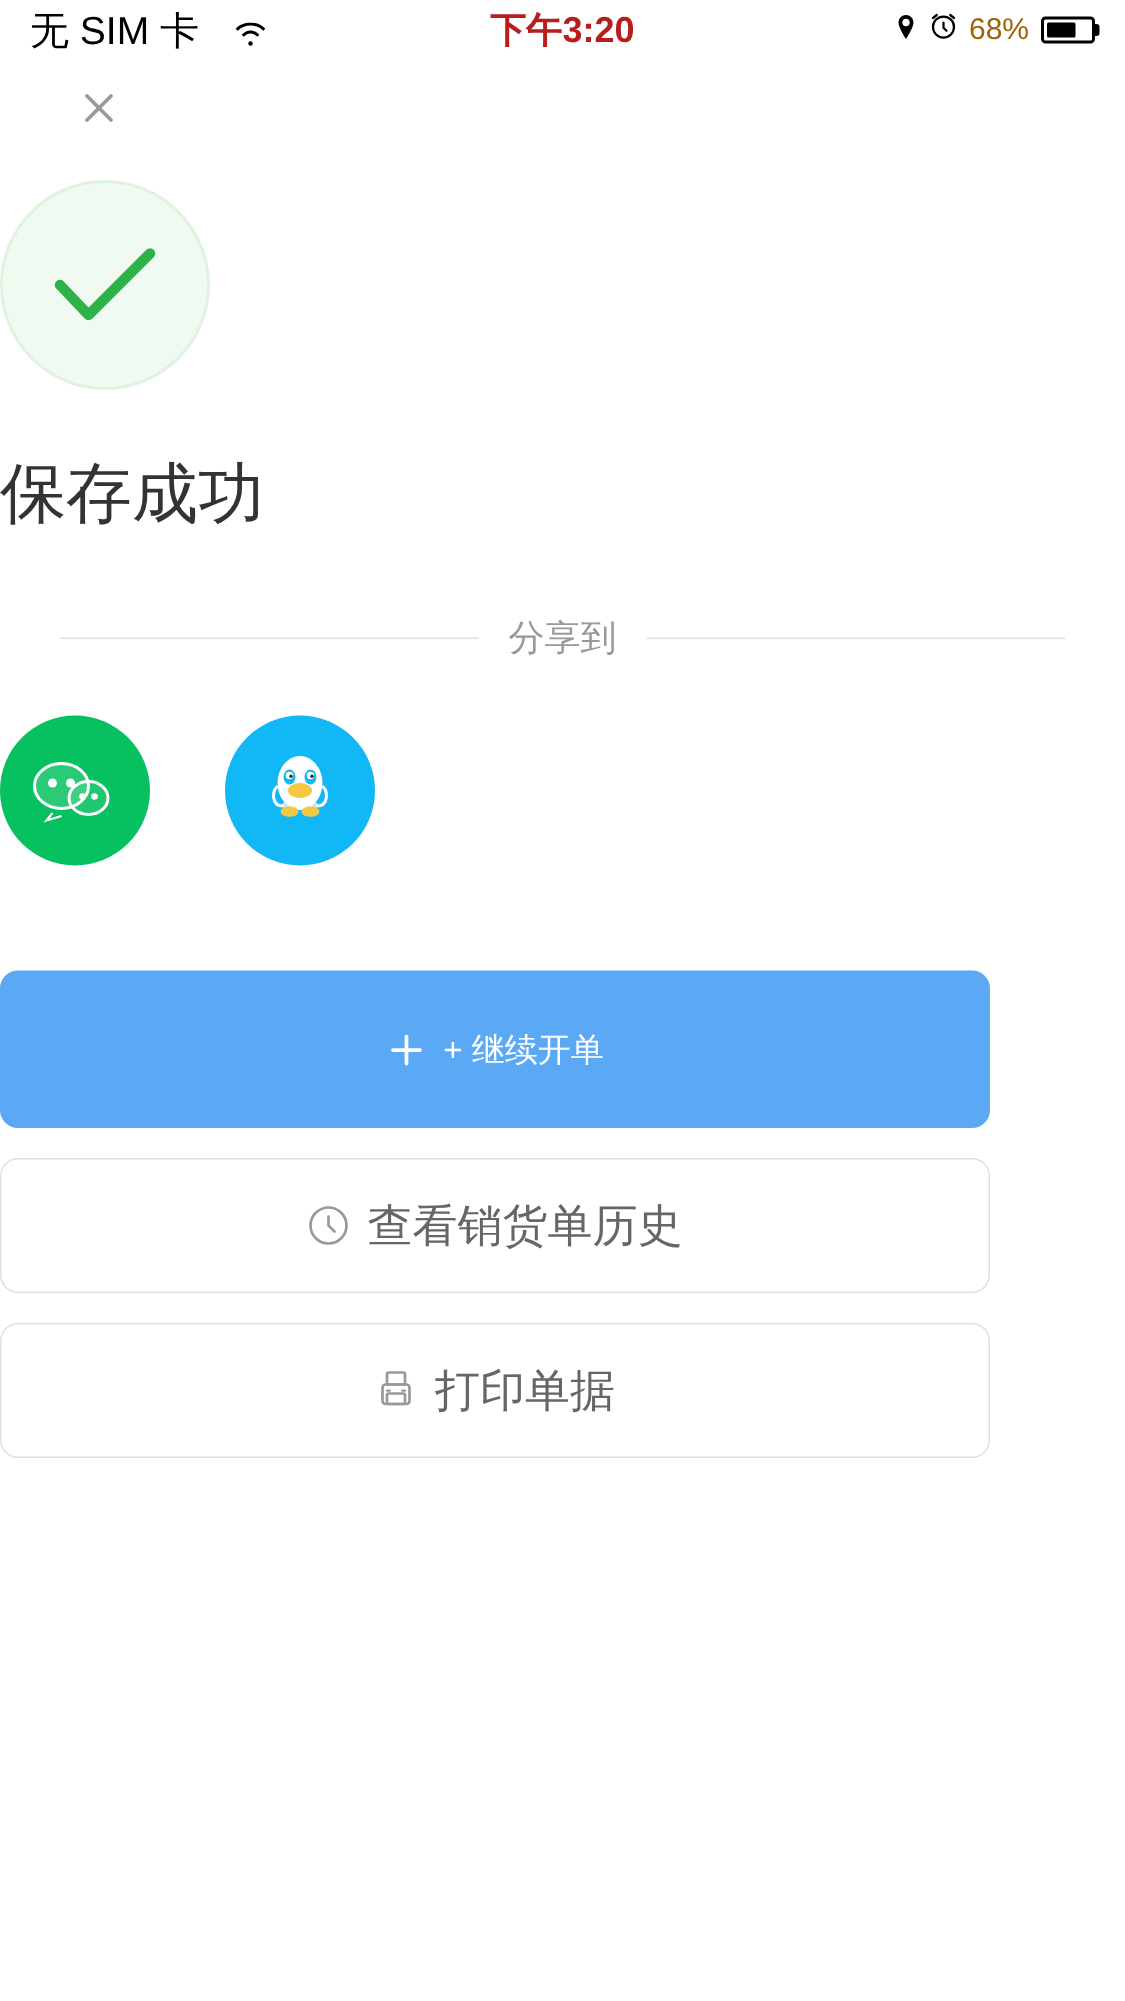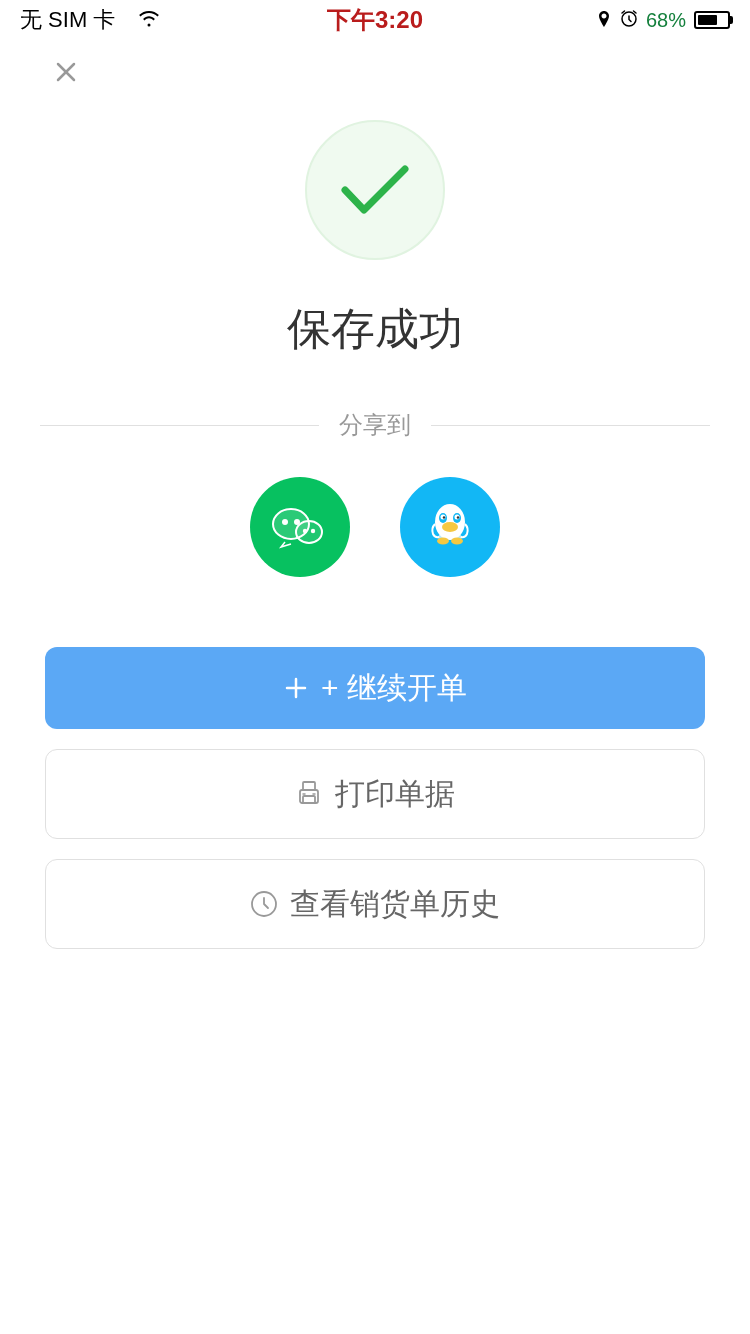--- a/index.html
+++ b/index.html
@@ -24,42 +24,42 @@
       height: 40px;
       display: flex;
       align-items: center;
       justify-content: space-between;
       padding: 0 20px;
       background: #ffffff;
     }
 
     .status-left {
       display: flex;
-      align-items: center;
+      align-items: flex-end;
       gap: 23px;
-      font-size: 22px;
+      font-size: 26px;
       color: #000;
       font-weight: 500;
     }
 
     .status-center {
       font-size: 24px;
       font-weight: 600;
       color: #b91c1c;
       position: absolute;
       left: 50%;
       transform: translateX(-50%);
     }
 
     .status-right {
       display: flex;
       align-items: center;
       gap: 8px;
       font-size: 20px;
-      color: #15803d;
+      color: #a16207;
     }
 
     .battery-icon {
       display: inline-flex;
       align-items: center;
       gap: 3px;
     }
 
     .battery-bar {
       width: 36px;
@@ -106,21 +106,21 @@
 
     .close-btn svg {
       width: 28px;
       height: 28px;
     }
 
     
     .main-content {
       display: flex;
       flex-direction: column;
-      align-items: center;
+      align-items: flex-start;
       padding-top: 80px;
     }
 
     
     .success-circle {
       width: 140px;
       height: 140px;
       border-radius: 50%;
       background: #f0faf0;
       border: 2px solid #e0f3e0;
@@ -194,30 +194,30 @@
     
     .action-buttons {
       width: 660px;
       display: flex;
       flex-direction: column;
       gap: 20px;
     }
 
     .btn-primary {
       width: 100%;
-      height: 82px;
+      height: 105px;
       background: #5ba8f5;
       border-radius: 12px;
       border: none;
       display: flex;
       align-items: center;
       justify-content: center;
       gap: 12px;
       cursor: pointer;
-      font-size: 30px;
+      font-size: 22px;
       color: #fff;
       font-weight: 400;
     }
 
     .btn-secondary {
       width: 100%;
       height: 90px;
       background: #ffffff;
       border-radius: 12px;
       border: 1.5px solid #e0e0e0;
@@ -339,34 +339,34 @@
       <span class="btn-icon">
         <svg width="26" height="26" viewBox="0 0 26 26" fill="none">
           <path d="M13 4v18M4 13h18" stroke="white" stroke-width="2.5" stroke-linecap="round"></path>
         </svg>
       </span>
       <span>+ 继续开单</span>
     </button>
 
     <button class="btn-secondary">
       <span class="btn-icon">
+        <svg width="28" height="28" viewBox="0 0 28 28" fill="none">
+          <circle cx="14" cy="14" r="12" stroke="#999" stroke-width="1.8" fill="none"></circle>
+          <path d="M14 8v6l4 4" stroke="#999" stroke-width="1.8" stroke-linecap="round" stroke-linejoin="round"></path>
+        </svg>
+      </span>
+      <span>查看销货单历史</span>
+    </button>
+
+    <button class="btn-secondary">
+      <span class="btn-icon">
         <svg width="28" height="26" viewBox="0 0 28 26" fill="none">
           <rect x="5" y="9" width="18" height="13" rx="2" stroke="#999" stroke-width="1.8" fill="none"></rect>
           <rect x="8" y="1" width="12" height="8" rx="1" stroke="#999" stroke-width="1.8" fill="none"></rect>
           <rect x="8" y="15" width="12" height="7" rx="1" stroke="#999" stroke-width="1.8" fill="none"></rect>
           <path d="M8 13h2M18 13h2" stroke="#999" stroke-width="1.5" stroke-linecap="round"></path>
         </svg>
       </span>
       <span>打印单据</span>
     </button>
 
-    <button class="btn-secondary">
-      <span class="btn-icon">
-        <svg width="28" height="28" viewBox="0 0 28 28" fill="none">
-          <circle cx="14" cy="14" r="12" stroke="#999" stroke-width="1.8" fill="none"></circle>
-          <path d="M14 8v6l4 4" stroke="#999" stroke-width="1.8" stroke-linecap="round" stroke-linejoin="round"></path>
-        </svg>
-      </span>
-      <span>查看销货单历史</span>
-    </button>
-
   </div>
 </div>
 
 </body></html>

